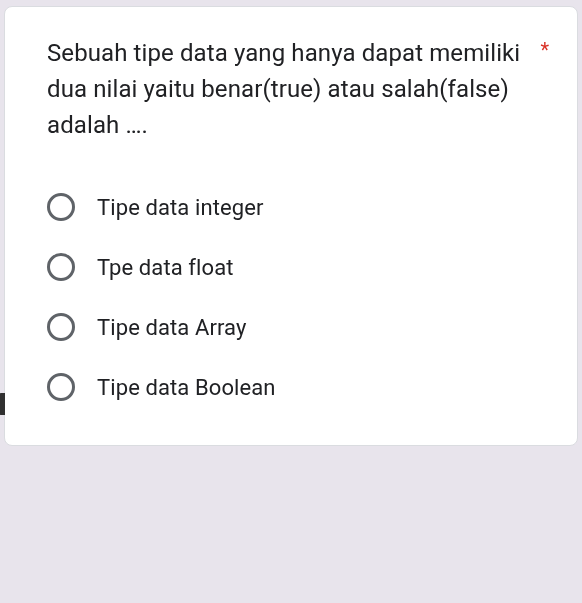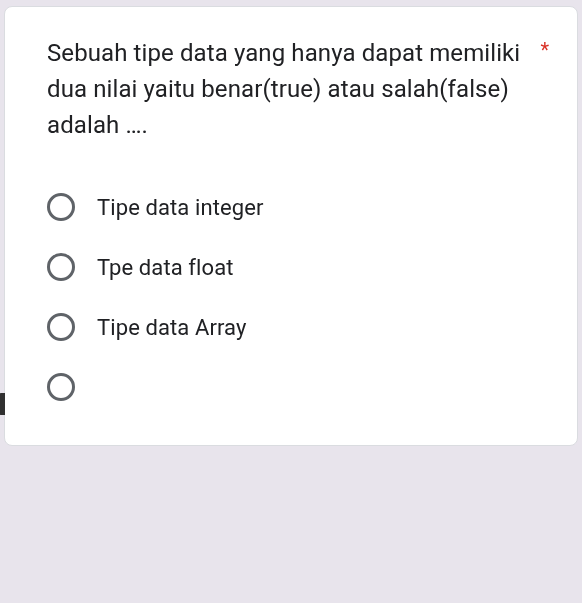--- a/index.html
+++ b/index.html
@@ -92,15 +92,16 @@
     <div class="option">
       <div class="radio-outline"></div>
       <div class="option-label">Tpe data float</div>
     </div>
     <div class="option">
       <div class="radio-outline"></div>
       <div class="option-label">Tipe data Array</div>
     </div>
     <div class="option">
       <div class="radio-outline"></div>
+      <div class="option-label">Tipe data Boolean</div>
     </div>
   </div>
 </div>
 
 </body></html>

